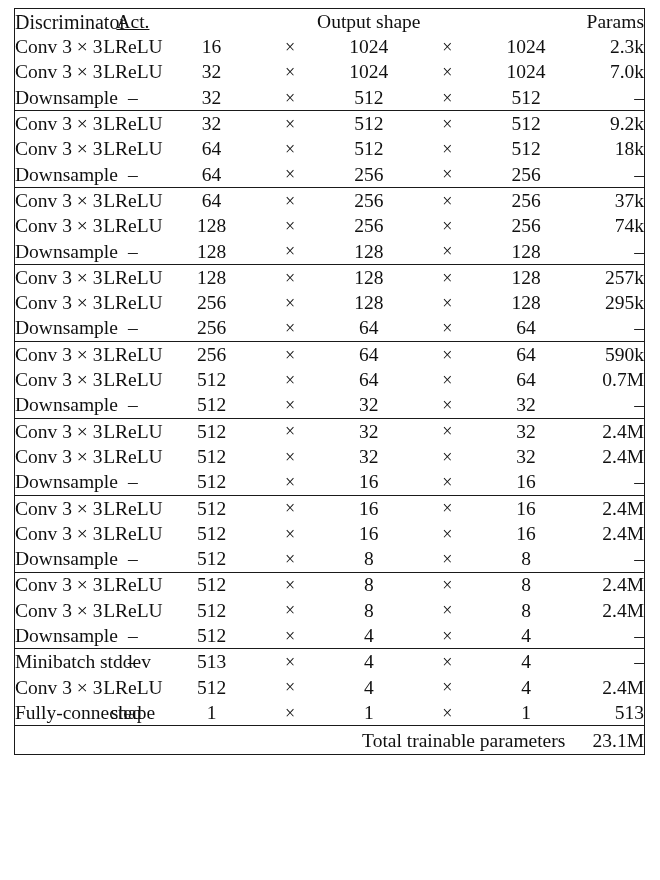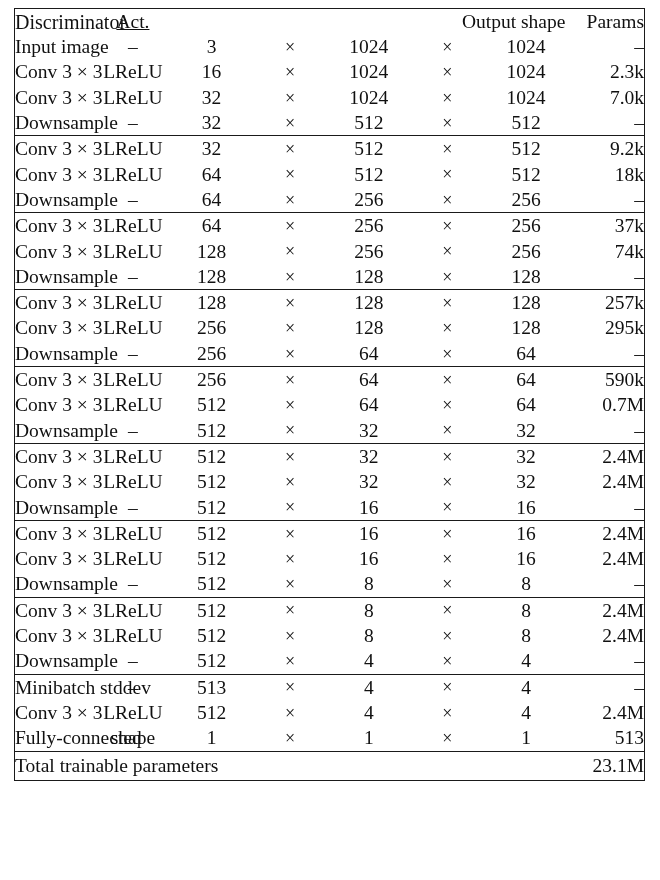--- a/index.html
+++ b/index.html
@@ -52,65 +52,55 @@
   .c-x1    { width: 28px;  text-align: center; }
   .c-d2    { width: 58px;  text-align: center; }
   .c-x2    { width: 28px;  text-align: center; }
   .c-d3    { width: 62px;  text-align: center; }
   .c-par   { width: 100px; text-align: right;  padding-right: 11px; }
 
   
   thead th { height: 31px; vertical-align: middle; }
   .th-name  { text-align: left; padding-left: 10px; font-weight: bold; font-size: 20px; }
   .th-act   { text-align: center; text-decoration: underline; }
-  .th-shape { text-align: right; }
+  .th-shape { text-align: center; }
   .th-par   { text-align: right; padding-right: 11px; }
 
   tr.header-row > * { border-bottom: 1.6px solid #1a1a1a; }
 
   
   tr.block-start > td { }
 
   
   tr.rule-below > td { border-bottom: 1.4px solid #1a1a1a; }
 
   
   tr.total-row > td {
     border-top: 1.6px solid #1a1a1a;
     height: 28px;
   }
-  .total-label { text-align: left; padding-left: 10px; }
+  .total-label { text-align: right; padding-left: 10px; }
   .total-value { text-align: right; padding-right: 11px; font-weight: bold; }
 
   .times { font-size: 18px; }
 </style>
 </head>
 <body>
 
 <div id="table-wrap">
   <table class="net">
     <thead>
       <tr class="header-row">
         <th class="th-name">Discriminator</th>
         <th class="th-act">Act.</th>
         <th class="th-shape" colspan="5">Output shape</th>
         <th class="th-par">Params</th>
       </tr>
     </thead>
     <tbody id="tbody">
-        <tr class="block-start">
-          <td class="c-name">Input image</td>
-          <td class="c-act">–</td>
-          <td class="c-d1">3</td>
-          <td class="c-x1 times">×</td>
-          <td class="c-d2">1024</td>
-          <td class="c-x2 times">×</td>
-          <td class="c-d3">1024</td>
-          <td class="c-par">–</td>
-        </tr>
         <tr>
           <td class="c-name">Conv 3 × 3</td>
           <td class="c-act">LReLU</td>
           <td class="c-d1">16</td>
           <td class="c-x1 times">×</td>
           <td class="c-d2">1024</td>
           <td class="c-x2 times">×</td>
           <td class="c-d3">1024</td>
           <td class="c-par">2.3k</td>
         </tr>

